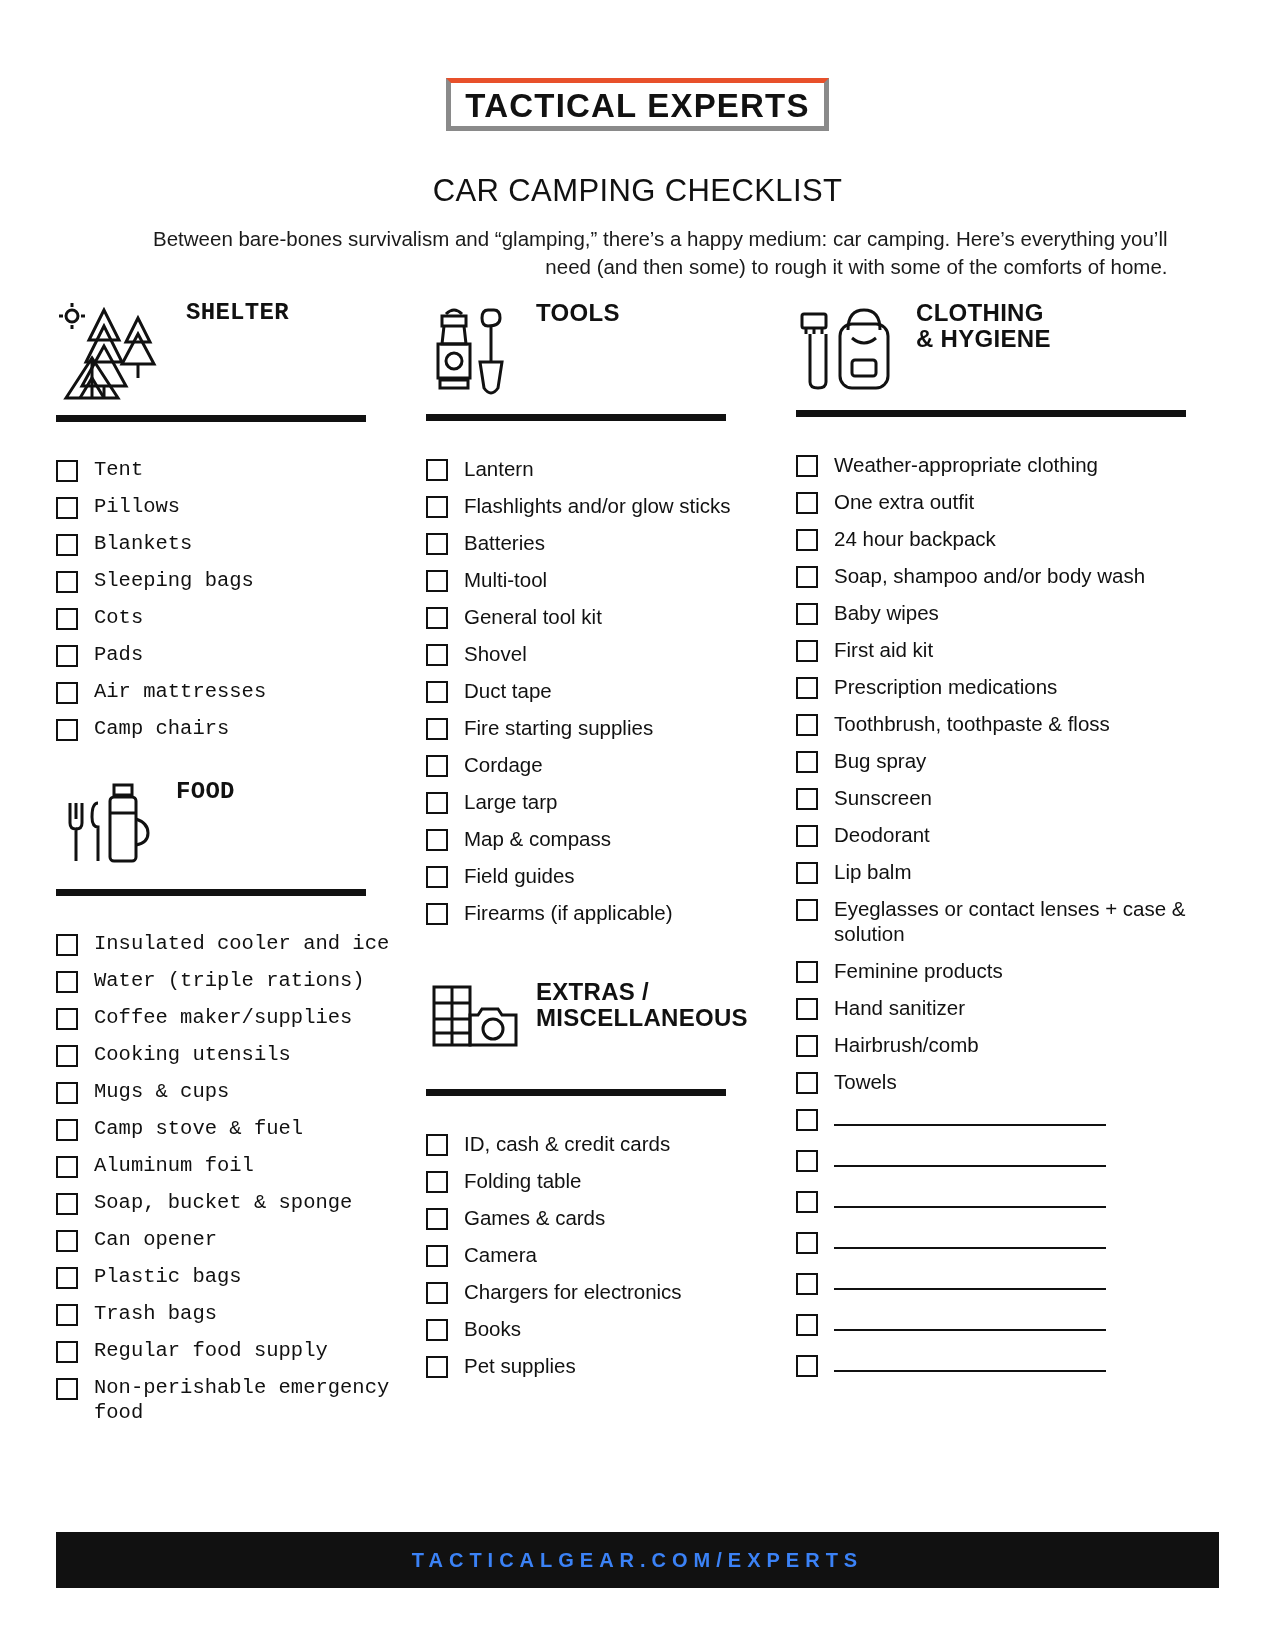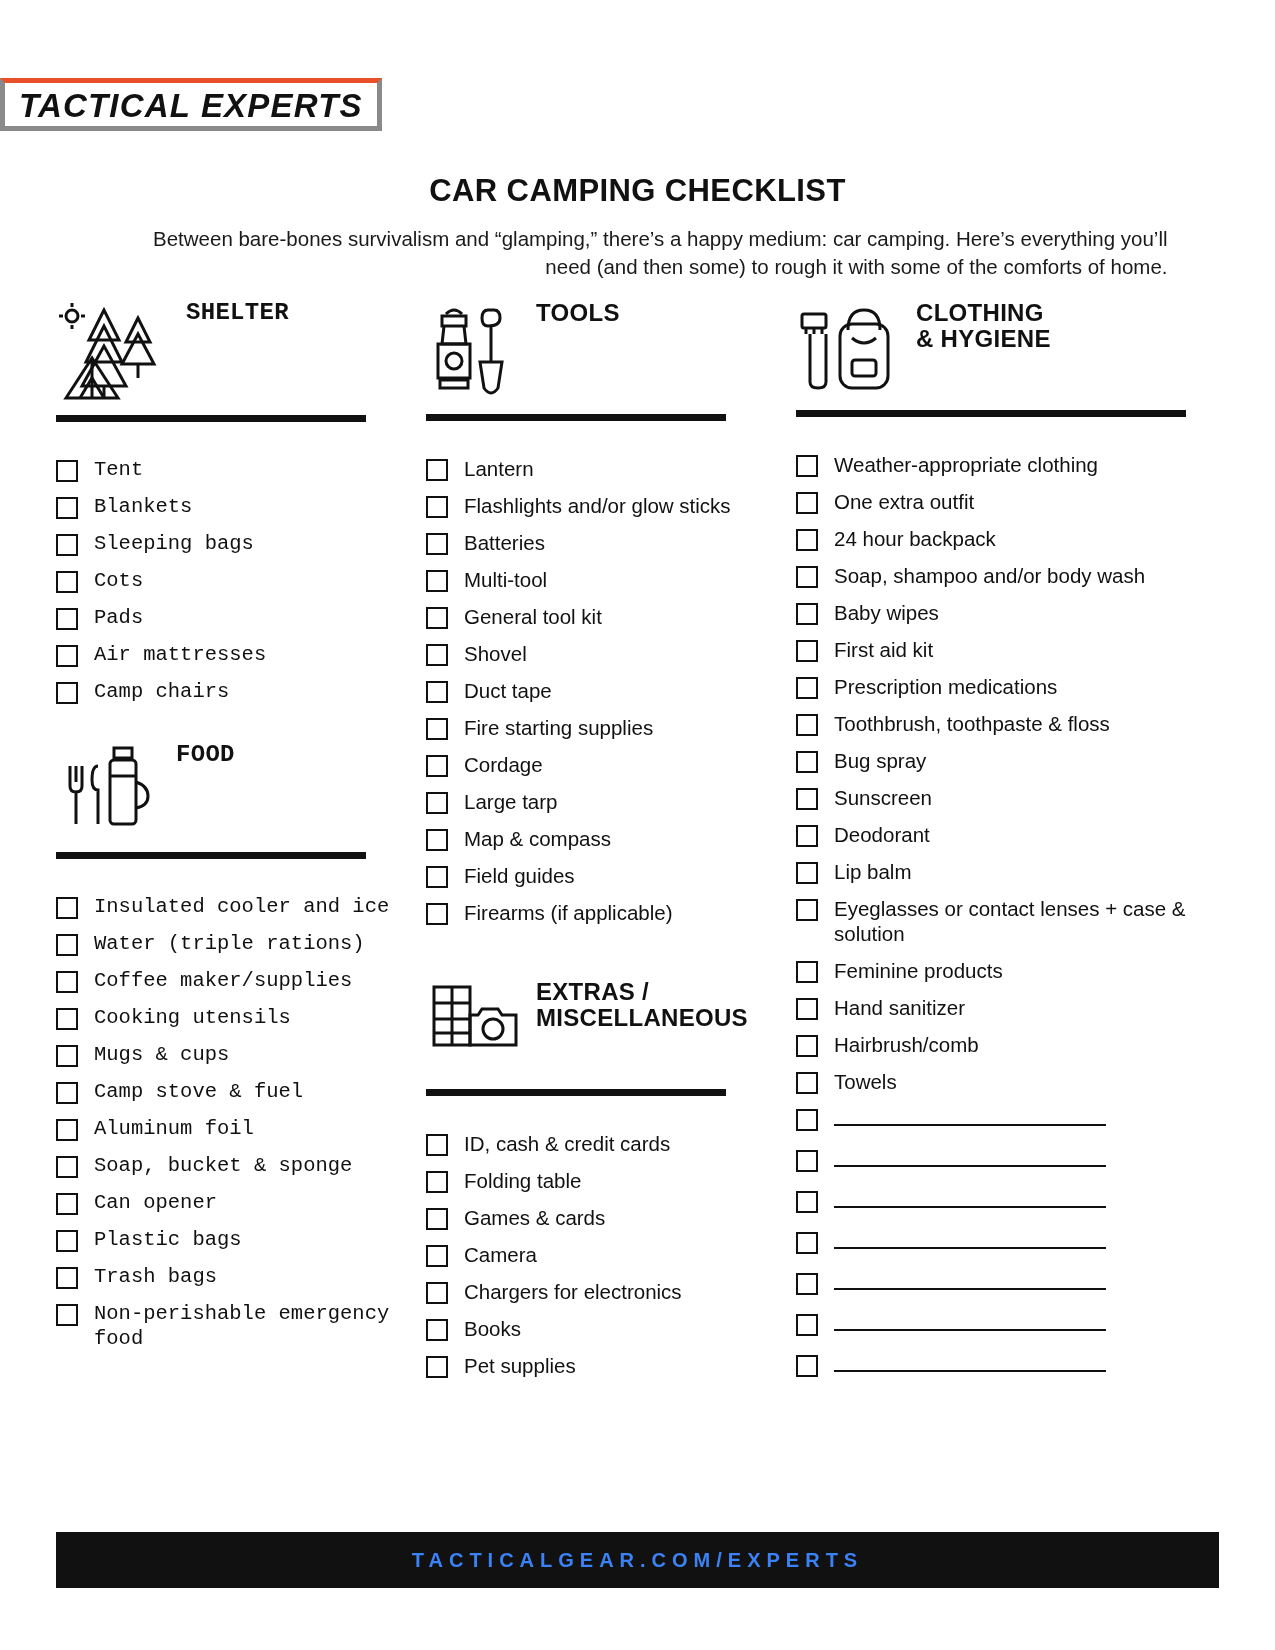--- a/index.html
+++ b/index.html
@@ -14,22 +14,22 @@
     font-family: "Liberation Sans", sans-serif;
     color: #111111;
     position: relative;
     overflow: hidden;
   }
 
   
   .logo-wrap {
     width: 100%;
     display: flex;
+    justify-content: center;
     padding-top: 78px;
-    font-style: italic;
   }
   .logo {
     position: relative;
     padding: 6px 14px 4px 14px;
     border-top: 5px solid #e8502a;
     border-bottom: 5px solid #8a8a8a;
     border-left: 5px solid #8a8a8a;
     border-right: 5px solid #8a8a8a;
     display: inline-block;
   }
@@ -39,21 +39,21 @@
     font-size: 33px;
     letter-spacing: 1.2px;
     color: #111;
     line-height: 1;
   }
 
   
   .title {
     text-align: center;
     font-size: 31px;
-    font-weight: bold;
+    font-weight: normal;
     letter-spacing: 0.4px;
     margin-top: 42px;
   }
   .intro {
     width: 1060px;
     margin: 16px auto 0 auto;
     text-align: right;
     font-size: 20.5px;
     line-height: 1.35;
     color: #1a1a1a;
@@ -189,20 +189,24 @@
     </div>
     <div class="rule rule-1"></div>
 
     <div class="list">
       <div class="item">
           <span class="box"></span>
           <span class="label">Tent</span>
         </div>
       <div class="item">
           <span class="box"></span>
+          <span class="label">Pillows</span>
+        </div>
+      <div class="item">
+          <span class="box"></span>
           <span class="label">Blankets</span>
         </div>
       <div class="item">
           <span class="box"></span>
           <span class="label">Sleeping bags</span>
         </div>
       <div class="item">
           <span class="box"></span>
           <span class="label">Cots</span>
         </div>
@@ -278,20 +282,24 @@
           <span class="box"></span>
           <span class="label">Can opener</span>
         </div>
       <div class="item">
           <span class="box"></span>
           <span class="label">Plastic bags</span>
         </div>
       <div class="item">
           <span class="box"></span>
           <span class="label">Trash bags</span>
+        </div>
+      <div class="item">
+          <span class="box"></span>
+          <span class="label">Regular food supply</span>
         </div>
       <div class="item">
           <span class="box"></span>
           <span class="label">Non-perishable emergency food</span>
         </div>
     </div>
   </div>
 
   <div class="col col-2">
 

